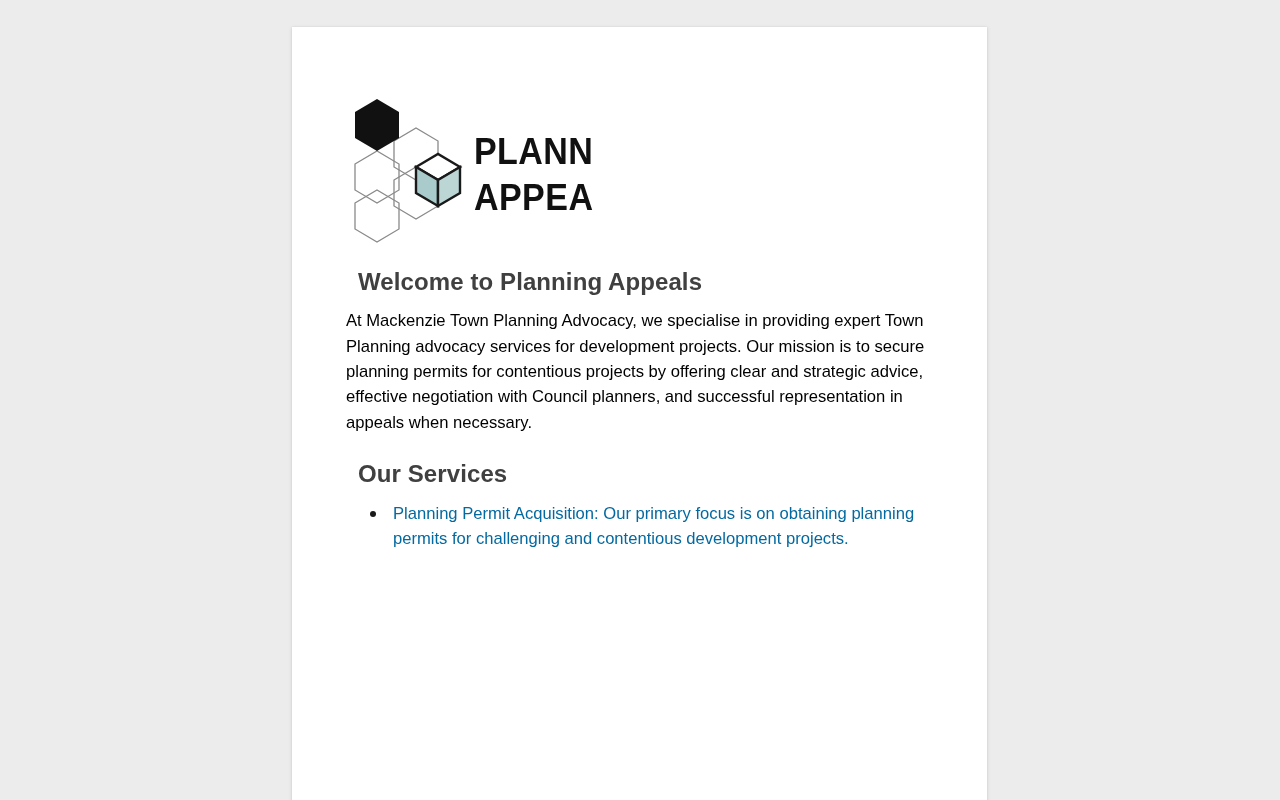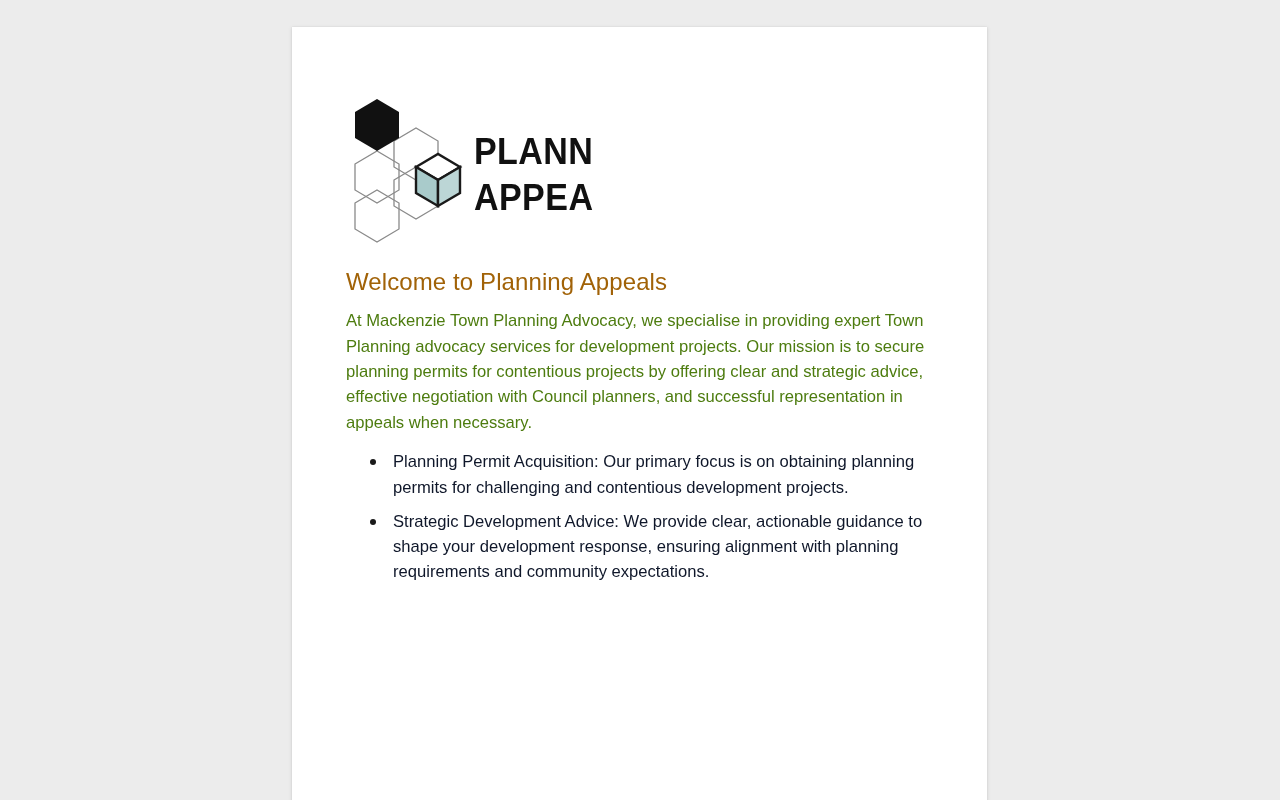--- a/index.html
+++ b/index.html
@@ -41,50 +41,50 @@
     display: block;
   }
   .logo-svg {
     display: block;
   }
 
   
   h1.doc-h {
     font-family: "Liberation Sans", sans-serif;
     font-size: 24px;
-    font-weight: 400;
-    color: #a16207;
-    margin: 24px 0 12px 0;
+    font-weight: 700;
+    color: #404040;
+    margin: 24px 0 12px 12px;
     line-height: 1.22;
     letter-spacing: 0.1px;
   }
 
   p.doc-p {
     font-family: "Liberation Sans", sans-serif;
     font-size: 16.6px;
     font-weight: 400;
-    color: #4d7c0f;
+    color: #000000;
     line-height: 25.4px;
     margin: 0 0 14px 0;
     max-width: 585px;
   }
 
   ul.doc-list {
     margin: 8px 0 12px 0;
     padding: 0 0 0 24px;
     list-style: none;
     max-width: 600px;
   }
 
   ul.doc-list > li {
     position: relative;
     font-family: "Liberation Sans", sans-serif;
     font-size: 16.6px;
     font-weight: 400;
-    color: #0f172a;
+    color: #0369a1;
     line-height: 25.3px;
     margin: 0 0 9px 0;
     padding-left: 23px;
   }
 
   ul.doc-list > li::before {
     content: "";
     position: absolute;
     left: 0;
     top: 10px;
@@ -128,25 +128,23 @@
 
           <text x="128" y="69" font-family="Liberation Sans, sans-serif" font-size="37" font-weight="bold" letter-spacing="0.5" transform="scale(0.92 1) translate(11 0)" fill="#111111">PLANNING</text>
           <text x="128" y="115" font-family="Liberation Sans, sans-serif" font-size="37" font-weight="bold" letter-spacing="0.5" transform="scale(0.92 1) translate(11 0)" fill="#111111">APPEALS</text>
         </svg>
       </div>
 
       <h1 class="doc-h">Welcome to Planning Appeals</h1>
 
       <p class="doc-p">At Mackenzie Town Planning Advocacy, we specialise in providing expert Town Planning advocacy services for development projects. Our mission is to secure planning permits for contentious projects by offering clear and strategic advice, effective negotiation with Council planners, and successful representation in appeals when necessary.</p>
 
+      <h1 class="doc-h heading-gap-top">Our Services</h1>
 
       <ul class="doc-list">
         <li>
           <span class="li-text">Planning Permit Acquisition: Our primary focus is on obtaining planning permits for challenging and contentious development projects.</span>
-        </li>
-        <li>
-          <span class="li-text">Strategic Development Advice: We provide clear, actionable guidance to shape your development response, ensuring alignment with planning requirements and community expectations.</span>
         </li>
       </ul>
 
     </div>
   </div>
 </div>
 
 </body></html>

